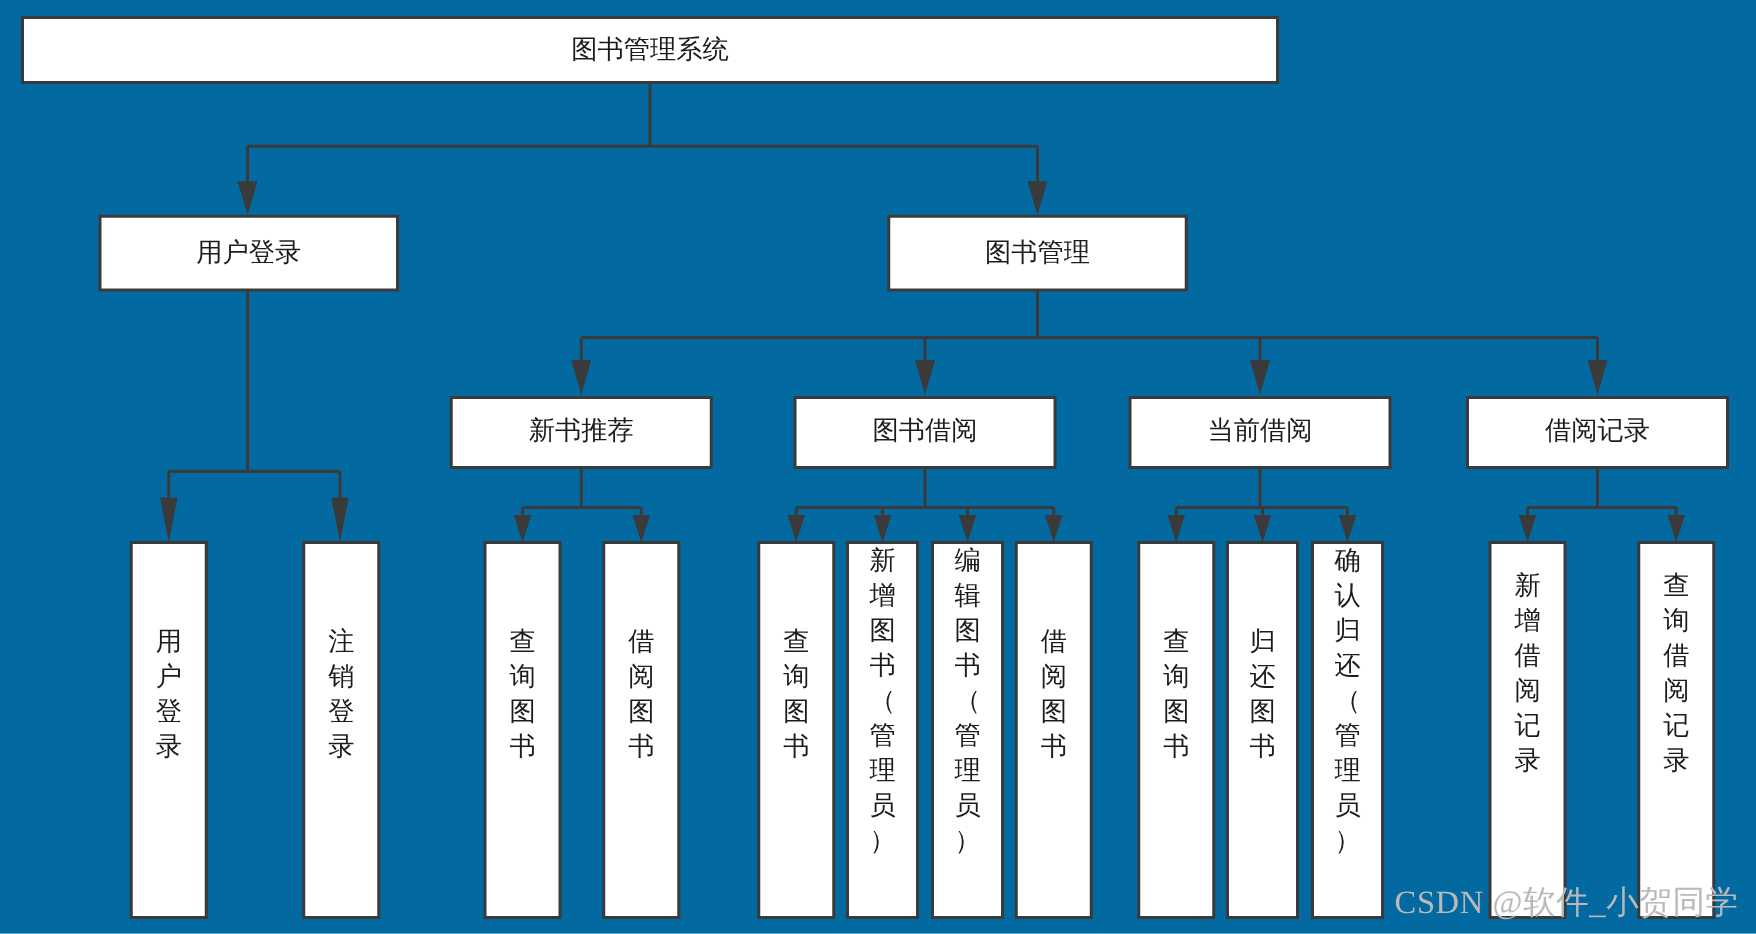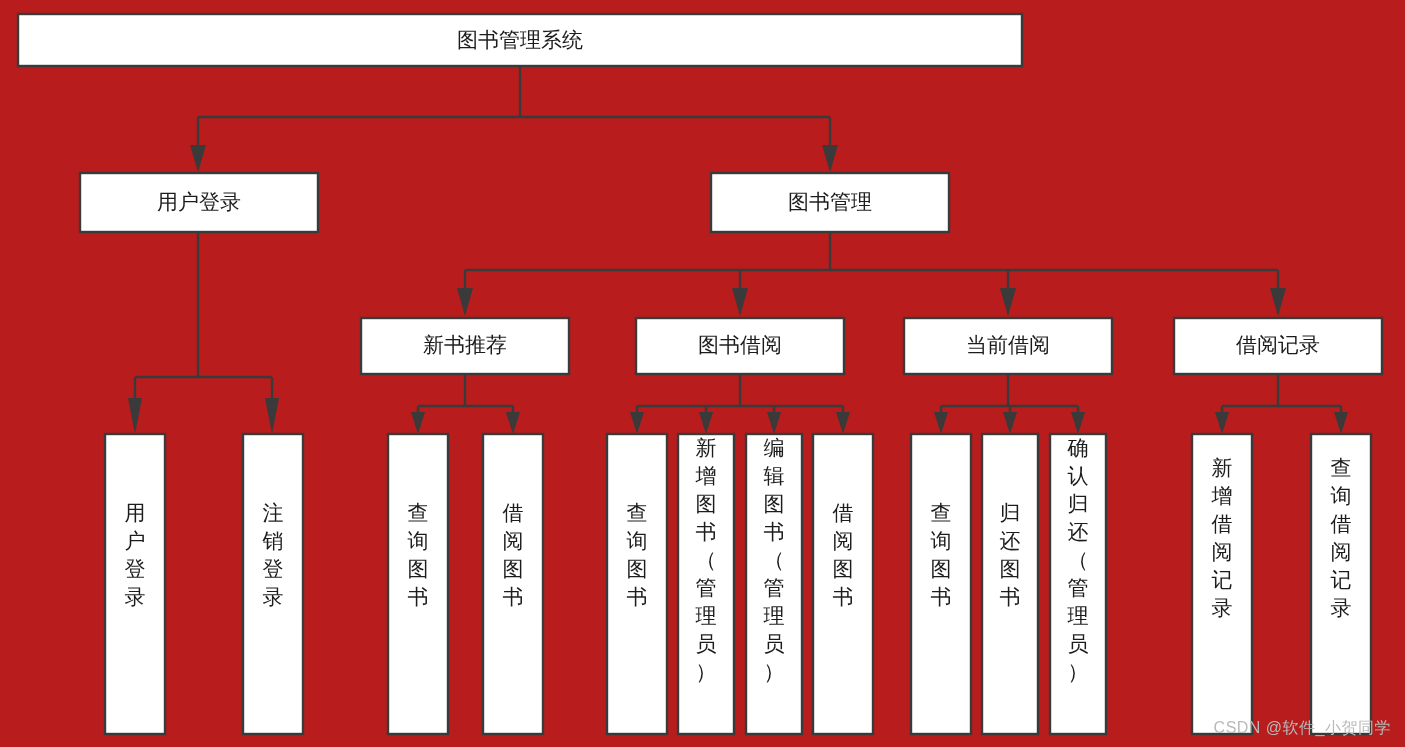--- a/index.html
+++ b/index.html
@@ -8,21 +8,21 @@
     padding: 0;
     background: #ffffff;
   }
   body {
     font-family: "Liberation Sans", "DejaVu Sans", sans-serif;
   }
   #diagram-root {
     position: relative;
     width: 1405px;
     height: 747px;
-    background: #b91c1c;
+    background: #0369a1;
     overflow: hidden;
   }
   svg#chart-svg {
     position: absolute;
     left: 0;
     top: 0;
     width: 1405px;
     height: 747px;
     display: block;
   }
@@ -53,22 +53,22 @@
     font-family: "Liberation Sans", "DejaVu Sans", sans-serif;
     font-size: 21px;
     fill: #1c1c1c;
     text-anchor: middle;
     white-space: pre;
   }
   .watermark-text {
     position: absolute;
     right: 14px;
     bottom: 8px;
-    font-family: Liberation Sans, sans-serif;
-    font-size: 16px;
+    font-family: Liberation Serif, serif;
+    font-size: 26px;
     color: #b9b9b9;
     letter-spacing: 0.5px;
     user-select: none;
     pointer-events: none;
     white-space: nowrap;
   }
 </style>
 </head>
 <body>
 

